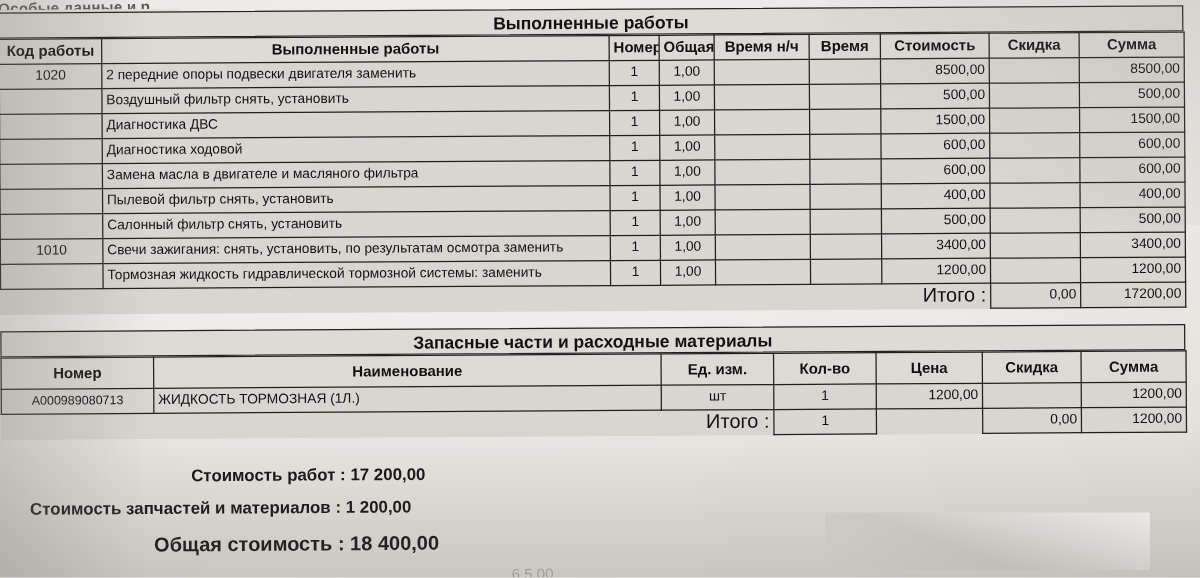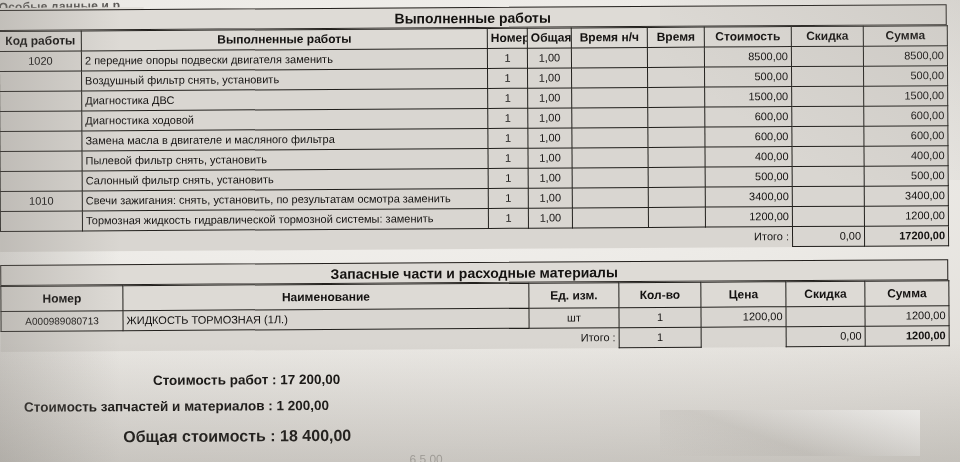--- a/index.html
+++ b/index.html
@@ -92,25 +92,25 @@
     font-weight:700;
     text-align:center;
     background:#dddad5;
     font-size:12px;
   }
   td.num{text-align:right;padding-right:4px;}
   td.ctr{text-align:center;}
   td.lft{text-align:left;padding-left:4px;}
   td.blank{background:#d6d3ce;}
   .tot-label{
-    text-align:right;font-weight:700;font-size:11px;
+    text-align:right;font-weight:700;font-size:16px;
     border:none !important;background:transparent !important;
   }
   .tot-cell{background:#cfccc6;text-align:right;font-weight:400;}
-  .tot-cell.b{font-weight:700;}
+  .tot-cell.b{font-weight:400;}
   .noborder{border:none !important;background:transparent !important;}
 
   
   .sum{
     position:absolute;
     white-space:nowrap;
     color:#141210;
   }
   .sum.s1{font-size:13.5px;font-weight:700;}
   .sum.s2{font-size:13.5px;font-weight:700;}

